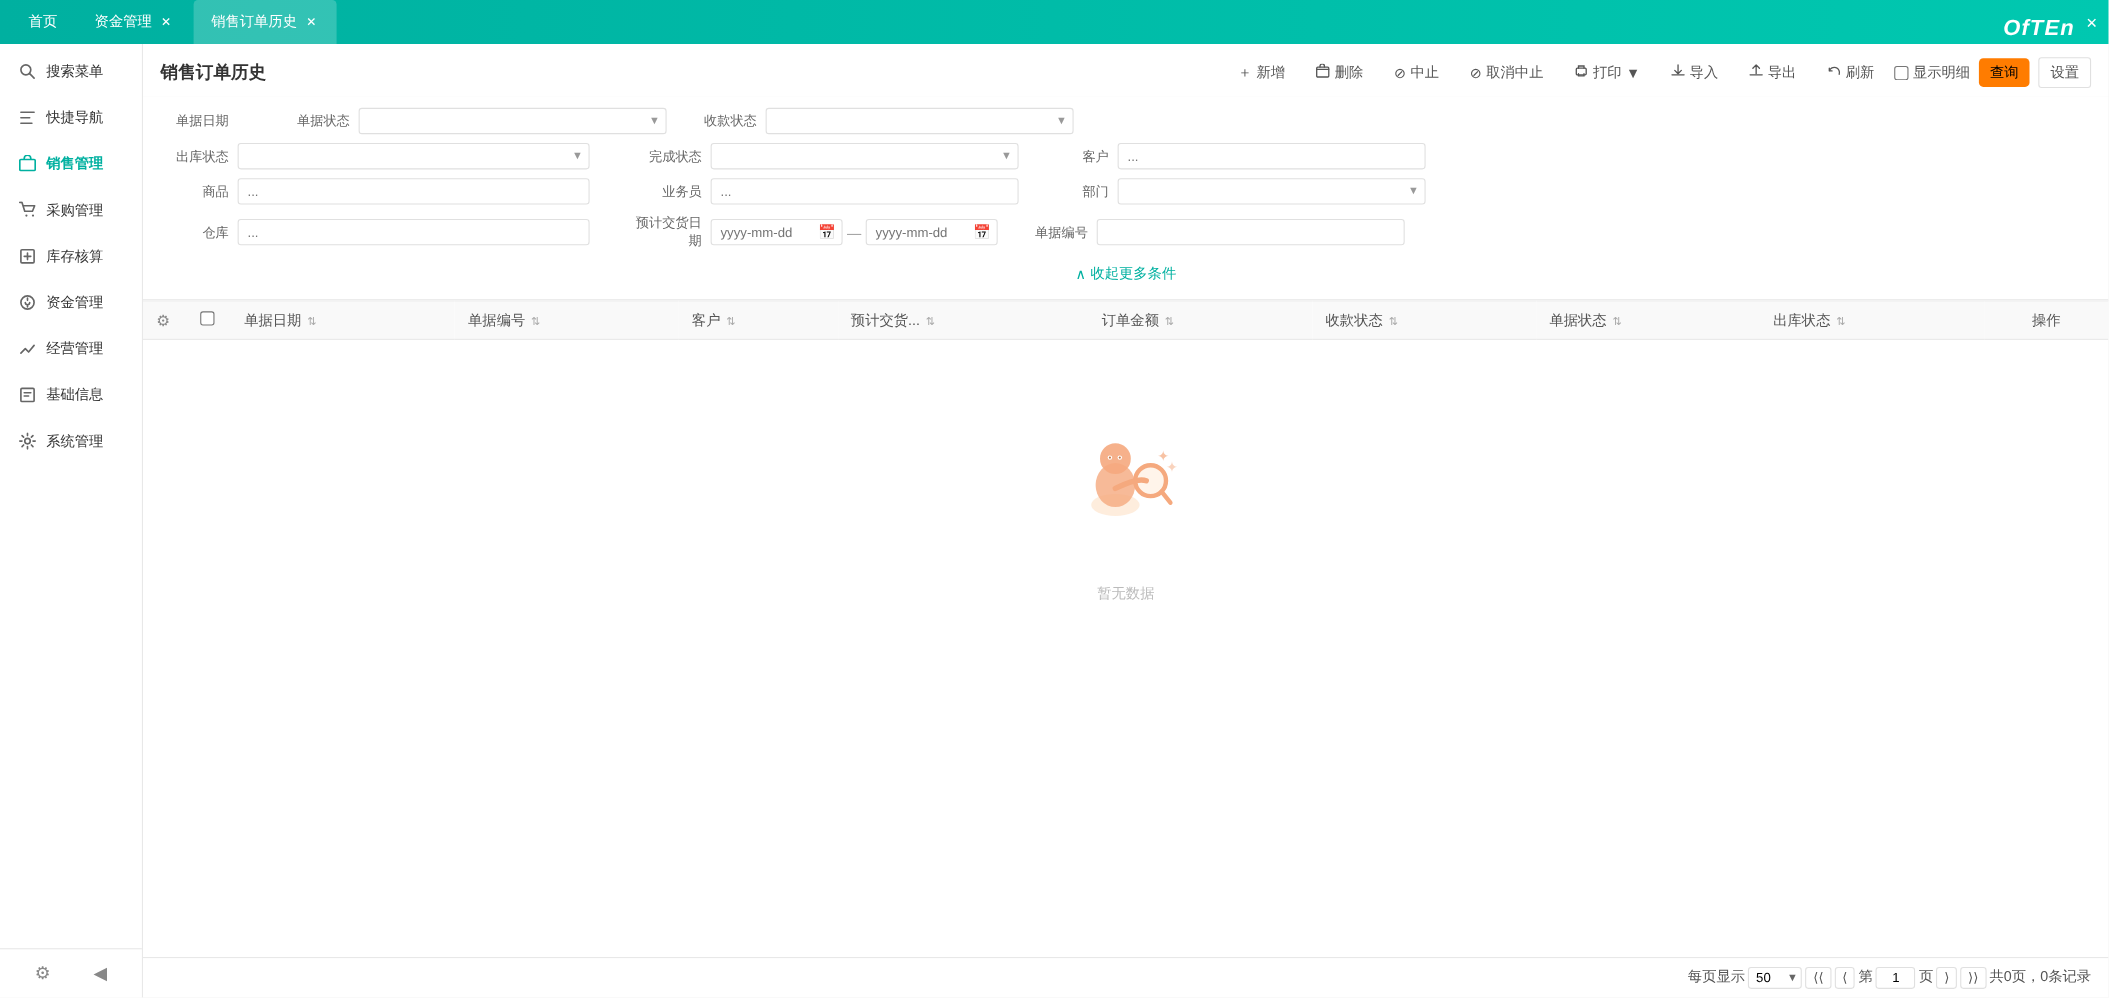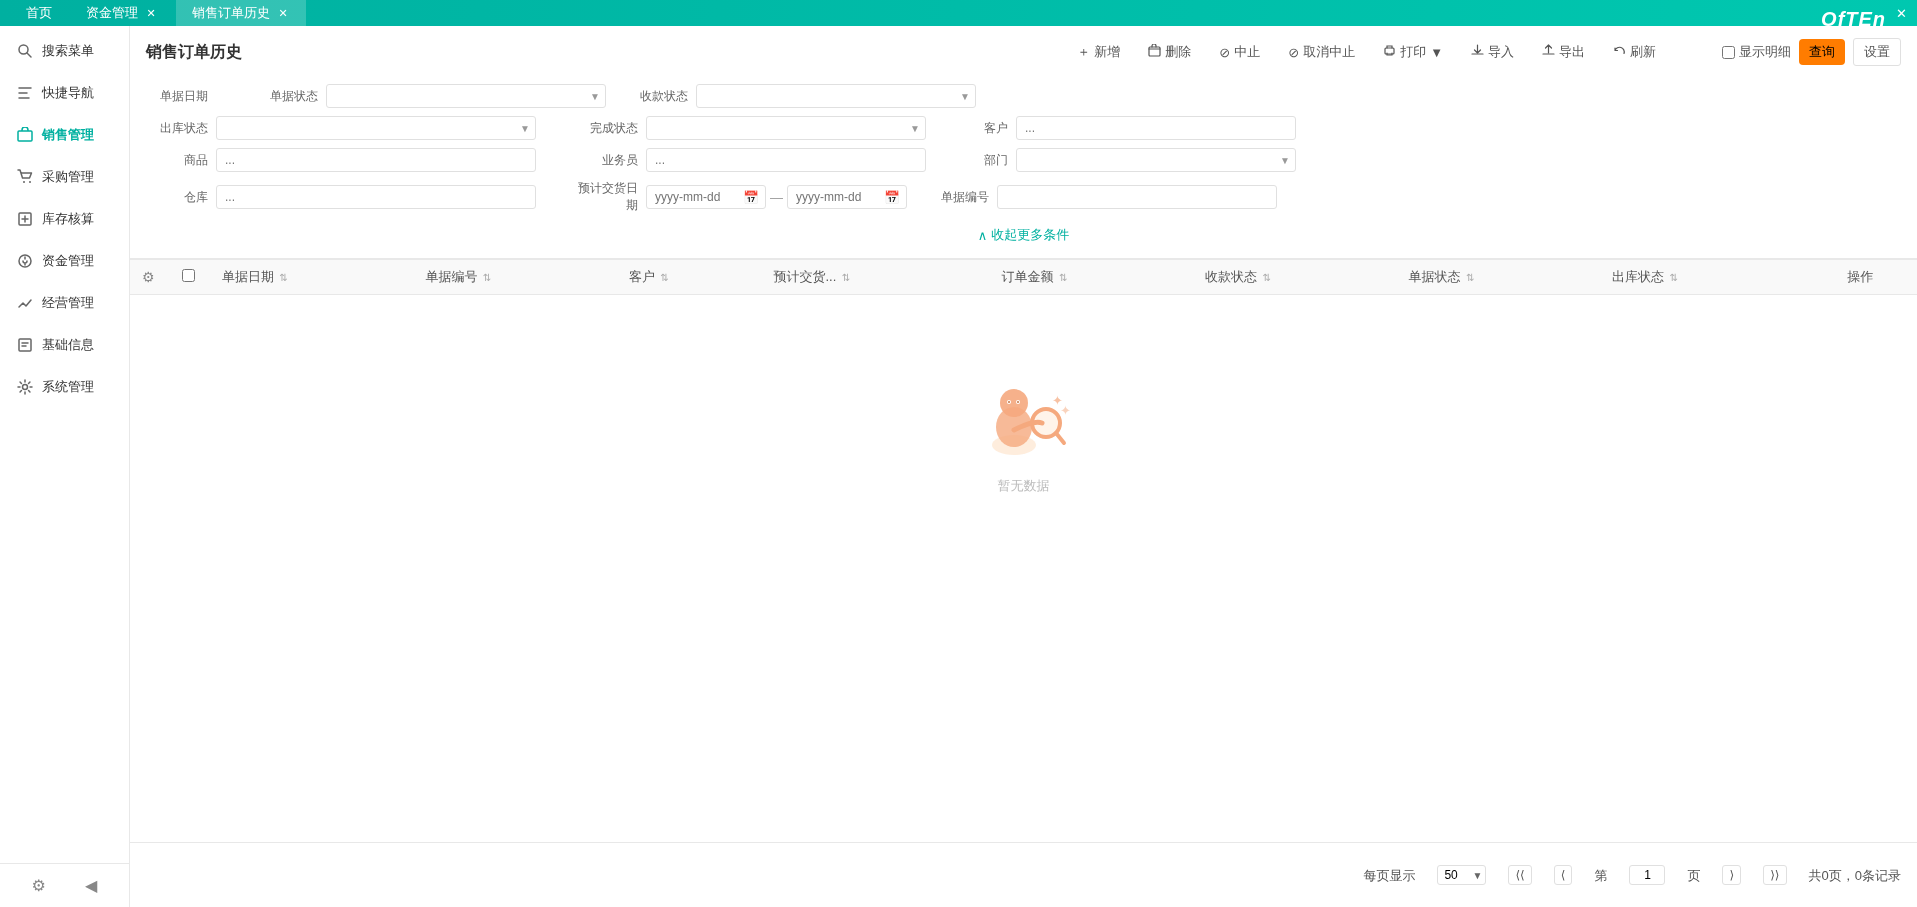--- a/index.html
+++ b/index.html
@@ -1,20 +1,20 @@
 <!DOCTYPE html>
 <html><head>
   <meta charset="utf-8">
   <style>
     * { box-sizing: border-box; margin: 0; padding: 0; font-family: 'Microsoft YaHei', Arial, sans-serif; font-size: 13px; }
     body { display: flex; flex-direction: column; height: 907px; width: 1917px; overflow: hidden; background: #f5f5f5; }
 
     
     .top-bar {
-      height: 26px;
+      height: 40px;
       background: linear-gradient(90deg, #00b0a0, #00c8b0);
       display: flex;
       align-items: center;
       padding: 0 10px;
       color: white;
     }
     .top-bar-tabs {
       display: flex;
       align-items: center;
       flex: 1;
@@ -142,21 +142,20 @@
       border-radius: 4px;
     }
     .toolbar-btn .btn-icon { font-size: 13px; }
     .display-detail-cb {
       display: flex;
       align-items: center;
       gap: 4px;
       font-size: 12px;
       color: #555;
       cursor: pointer;
-      margin-left: 48px;
     }
 
     
     .filter-area {
       background: #fff;
       padding: 10px 16px;
       border-bottom: 1px solid #e8e8e8;
     }
     .filter-row {
       display: flex;
@@ -271,31 +270,31 @@
       padding: 80px 0;
       color: #999;
       font-size: 13px;
     }
     .empty-icon {
       width: 100px;
       height: 90px;
       margin-bottom: 12px;
       position: relative;
     }
-    .empty-state-text { color: #bbb; font-size: 13px; }
+    .empty-state-text { color: #bbb; font-size: 13px; margin-top: 40px; }
 
     
     .footer-bar {
       background: #fff;
       border-top: 1px solid #e8e8e8;
-      padding: 22px 16px;
-      display: flex;
-      align-items: flex-end;
+      padding: 8px 16px;
+      display: flex;
+      align-items: flex-start;
       justify-content: flex-end;
-      gap: 22px;
+      gap: 3px;
       font-size: 12px;
       color: #555;
     }
     .page-size-select {
       border: 1px solid #e0e0e0;
       border-radius: 3px;
       padding: 2px 20px 2px 6px;
       font-size: 12px;
       appearance: none;
       background: white;

